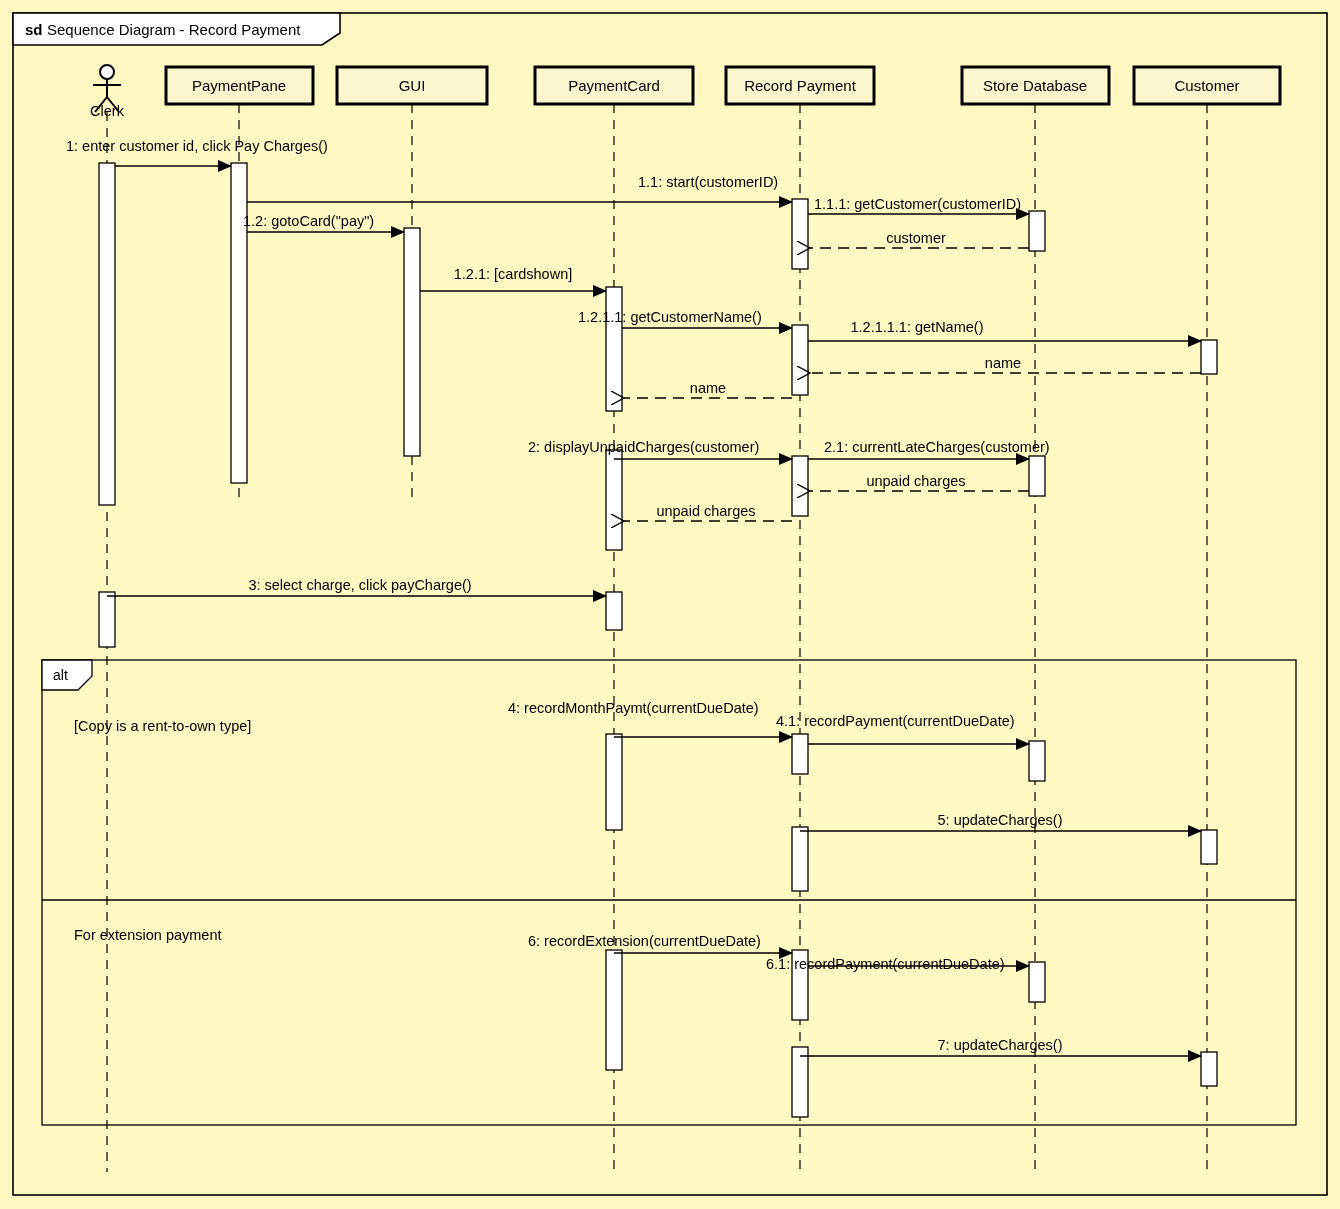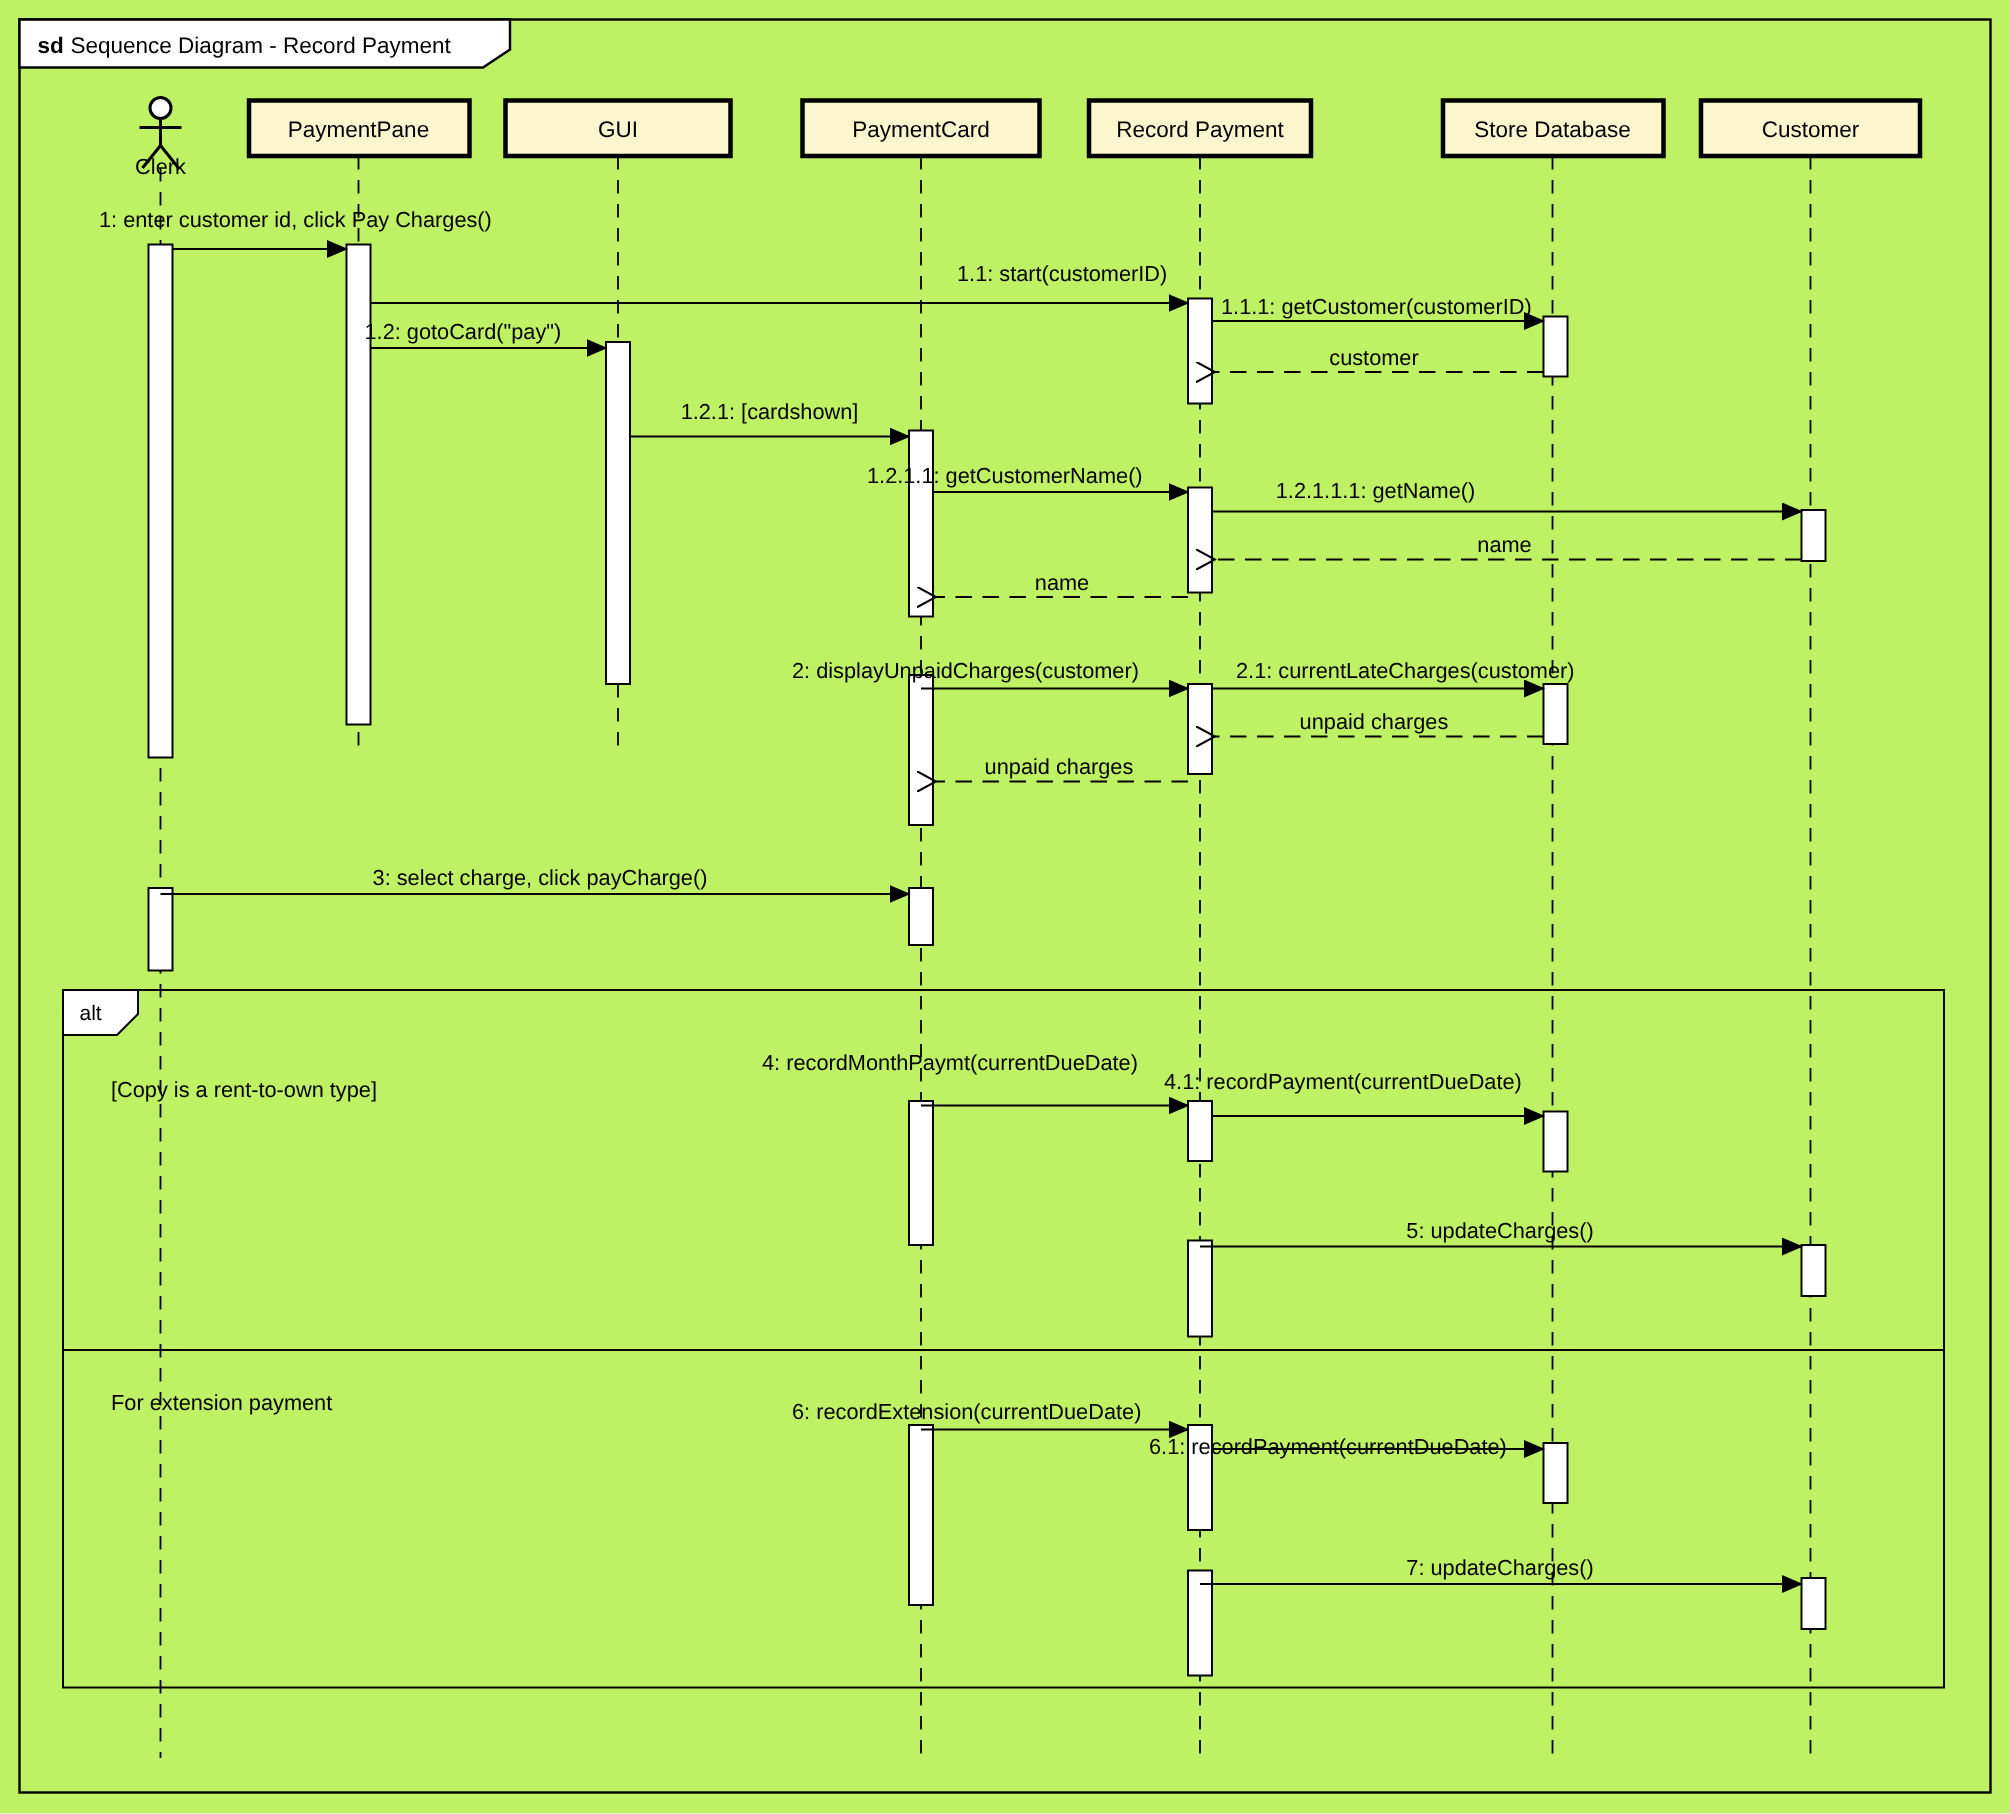--- a/index.html
+++ b/index.html
@@ -1,18 +1,18 @@
 <!DOCTYPE html>
 <html><head>
 <meta charset="utf-8">
 <title>Sequence Diagram - Record Payment</title>
 <style>
   html,body{margin:0;padding:0;background:#ffffff;}
   body{font-family:"Liberation Sans","DejaVu Sans",sans-serif;}
-  #stage{position:relative;width:1340px;height:1209px;background:#bef264;overflow:hidden;text-align:center;}
+  #stage{position:relative;width:1340px;height:1209px;background:#fef9c3;overflow:hidden;text-align:center;}
   svg.diagram{position:absolute;left:0;top:0;width:1340px;height:1209px;}
   .lbl{font-family:"Liberation Sans","DejaVu Sans",sans-serif;font-size:14.5px;fill:#000;}
   .lbl-box{font-family:"Liberation Sans","DejaVu Sans",sans-serif;font-size:15px;fill:#000;}
   .lbl-frame{font-family:"Liberation Sans","DejaVu Sans",sans-serif;font-size:15px;fill:#000;}
   .lbl-frame-kw{font-family:"Liberation Sans","DejaVu Sans",sans-serif;font-size:15px;font-weight:bold;fill:#000;}
   .lbl-alt{font-family:"Liberation Sans","DejaVu Sans",sans-serif;font-size:14px;fill:#000;}
   .lbl-actor{font-family:"Liberation Sans","DejaVu Sans",sans-serif;font-size:14.5px;fill:#000;}
 </style>
 </head>
 <body>

